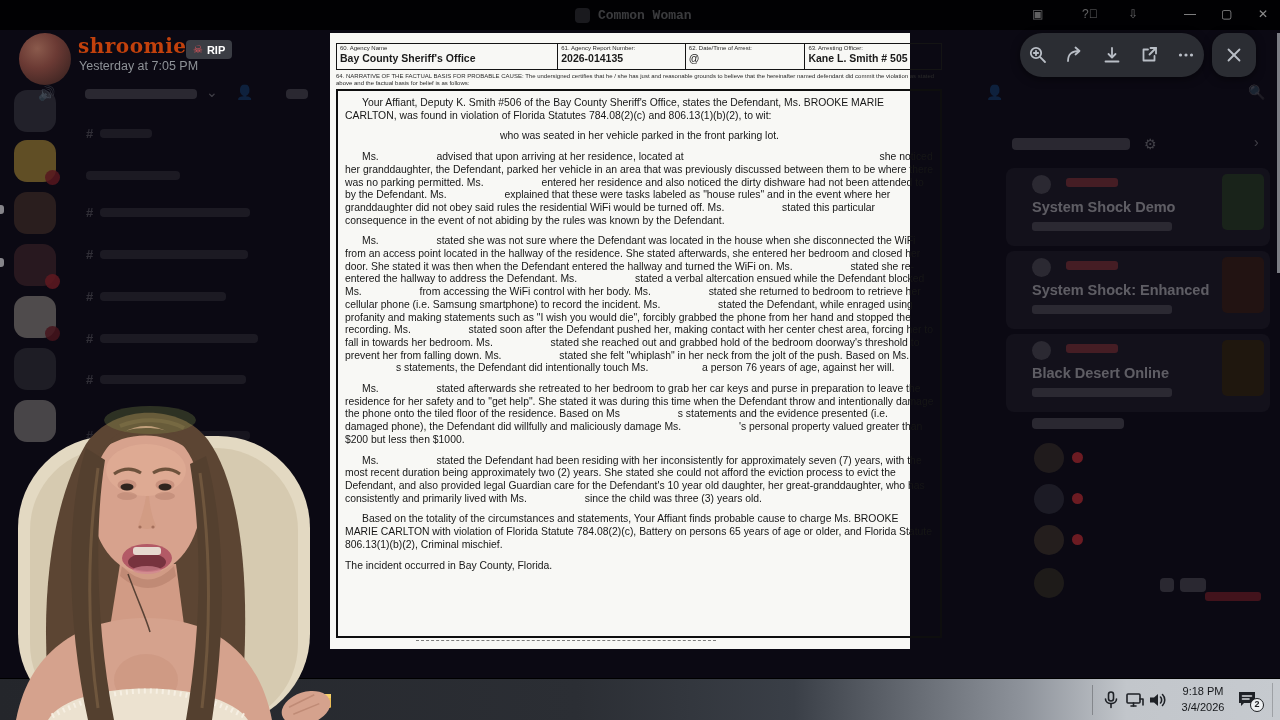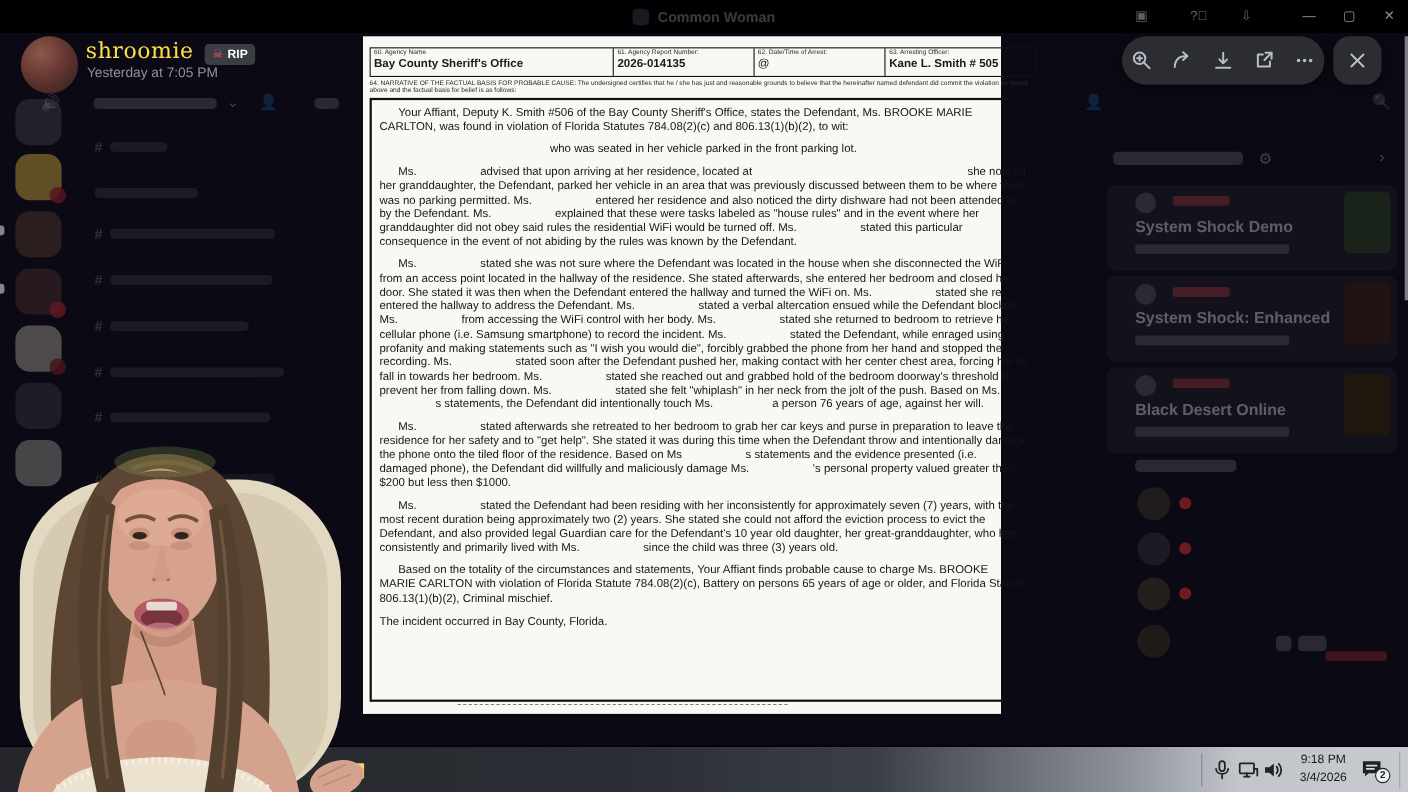--- a/index.html
+++ b/index.html
@@ -1,21 +1,21 @@
 <!DOCTYPE html>
 <html><head>
 <meta charset="utf-8">
 <style>
   html,body{margin:0;padding:0;background:#000;}
   #stage{position:relative;width:1280px;height:720px;overflow:hidden;background:#06050a;font-family:"Liberation Sans",sans-serif;}
   .abs{position:absolute;}
 
   
   #titlebar{left:0;top:0;width:1280px;height:30px;background:#010103;}
-  .tb-title{left:575px;top:8px;display:flex;align-items:center;gap:8px;opacity:.28;}
+  .tb-title{left:575px;top:8px;display:flex;align-items:center;gap:8px;opacity:.28;font-family:Liberation Mono, monospace;}
   .tb-title .sq{width:15px;height:15px;border-radius:4px;background:#5a5a66;}
   .tb-title .txt{color:#cfd0d4;font-size:13px;font-weight:600;}
   .tb-ico{color:rgba(255,255,255,.38);font-size:12px;top:7px;}
   .winctl{color:rgba(255,255,255,.55);font-size:12px;top:7px;}
   #bgfill{left:0;top:30px;width:1280px;height:648px;background:#0b0913;}
   .rail-ico{left:14px;width:42px;height:42px;border-radius:13px;opacity:.5;}
   .rail-badge{position:absolute;right:-4px;bottom:-3px;width:15px;height:15px;border-radius:50%;background:#b3282d;opacity:.85;}
   .unread-pill{left:0;width:4px;height:9px;border-radius:0 3px 3px 0;background:rgba(255,255,255,.5);}
   .chan-row{left:86px;height:14px;display:flex;align-items:center;gap:7px;opacity:.5;}
   .chan-row .hash{color:rgba(255,255,255,.30);font-size:13px;font-weight:700;}
@@ -29,21 +29,21 @@
   .an-card .mini-badge{position:absolute;left:60px;top:10px;width:52px;height:9px;border-radius:3px;background:rgba(200,60,60,.28);}
   .an-card .title{position:absolute;left:26px;top:31px;width:180px;color:rgba(255,255,255,.32);font-size:14.5px;font-weight:700;white-space:nowrap;overflow:hidden;}
   .an-card .sub{position:absolute;left:26px;top:54px;width:140px;height:9px;border-radius:3px;background:rgba(255,255,255,.10);}
   .an-card .thumb{position:absolute;left:216px;top:6px;width:42px;height:56px;border-radius:5px;}
   .dm-ava{left:1034px;width:30px;height:30px;border-radius:50%;background:#26211f;opacity:.8;}
   .dm-badge{left:1072px;width:11px;height:11px;border-radius:50%;background:rgba(190,42,48,.55);}
 
   
   #msg-avatar{left:19px;top:33px;width:52px;height:52px;border-radius:50%;
     background:radial-gradient(circle at 35% 30%,#8a5a4c 0%,#6b3a34 40%,#2e1d1c 100%);}
-  #msg-author{left:78px;top:34px;color:#fde047;font-size:20px;font-weight:400;font-family:"DejaVu Serif",serif;letter-spacing:.5px;}
+  #msg-author{left:78px;top:34px;color:#c2410c;font-size:20px;font-weight:700;font-family:"DejaVu Serif",serif;letter-spacing:.5px;}
   #msg-badge{left:186px;top:40px;height:17px;display:flex;align-items:center;gap:4px;background:#3b3d44;border-radius:4px;padding:1px 7px;}
   #msg-badge .skull{color:#e8565c;font-size:11px;}
   #msg-badge .lbl{color:#fff;font-size:11px;font-weight:700;}
   #msg-time{left:79px;top:59px;color:#8e9297;font-size:12.5px;}
 
   #viewer-toolbar{left:1020px;top:33px;width:184px;height:44px;border-radius:24px;background:#2b2d33;
     display:flex;align-items:center;justify-content:space-around;box-shadow:0 2px 8px rgba(0,0,0,.5);}
   #viewer-close{left:1212px;top:33px;width:44px;height:44px;border-radius:15px;background:#2b2d33;
     display:flex;align-items:center;justify-content:center;box-shadow:0 2px 8px rgba(0,0,0,.5);}
   .vt-ico{width:20px;height:20px;display:block;}

